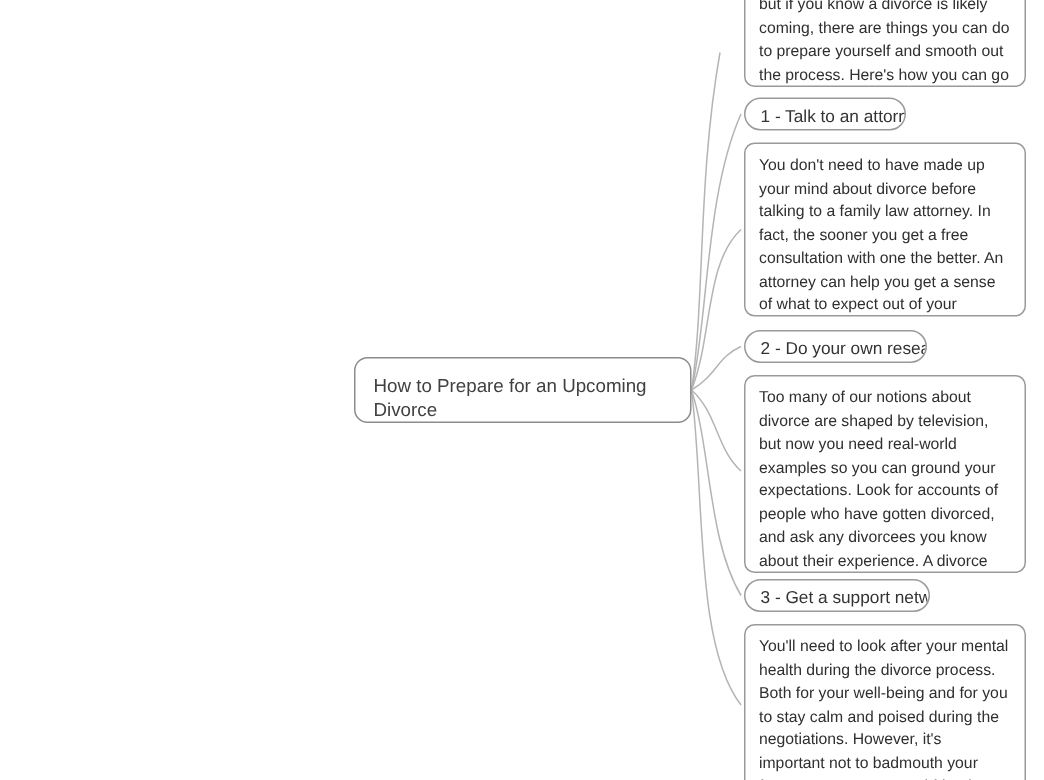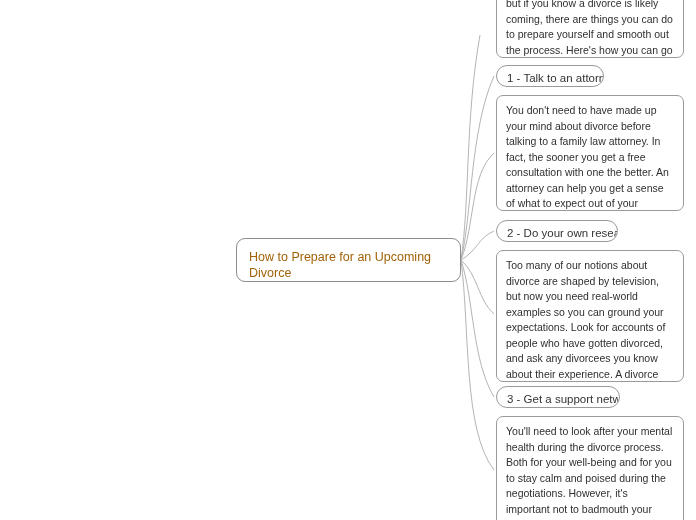--- a/index.html
+++ b/index.html
@@ -37,21 +37,21 @@
     border-radius: 7px;
     color: #333333;
     overflow: hidden;
   }
   .node.root {
     border-radius: 9px;
     border-color: #8c8c8c;
     padding: 10px 12px;
     font-size: 12.5px;
     line-height: 16px;
-    color: #a16207;
+    color: #404040;
   }
   .node.branch {
     border-radius: 11px;
     padding: 5px 10px 6px 10px;
     font-size: 11.5px;
     line-height: 14px;
     color: #333333;
     white-space: nowrap;
   }
   .node.leaf {

